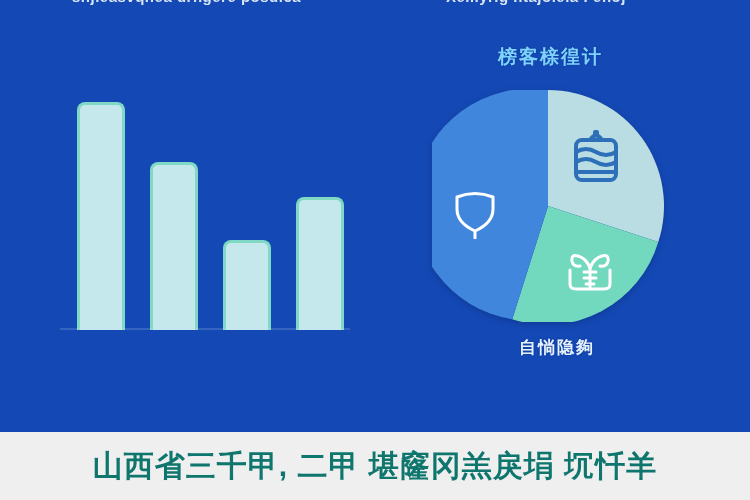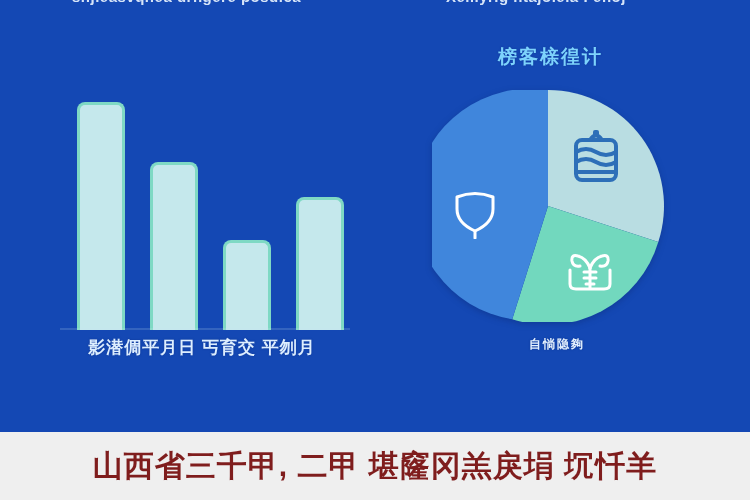--- a/index.html
+++ b/index.html
@@ -127,42 +127,42 @@
   .pie-icon.icon-a { left: 138px; top: 38px; }
   .pie-icon.icon-b { left: 18px;  top: 97px; }
   .pie-icon.icon-c { left: 130px; top: 152px; }
 
   .pie-legend {
     position: absolute;
     left: 452px;
     top: 336px;
     width: 210px;
     color: #e4f1ff;
-    font-size: 12px;
+    font-size: 17px;
     font-weight: bold;
     letter-spacing: 2px;
     text-align: center;
     white-space: nowrap;
     text-shadow: 0 0 2px rgba(10,40,120,0.5);
   }
 
   
   .caption-band {
     position: absolute;
     left: 0;
     top: 432px;
     width: 750px;
     height: 68px;
     background: #efefef;
     display: flex;
     align-items: center;
     justify-content: center;
   }
   .caption-text {
-    color: #7f1d1d;
+    color: #0f766e;
     font-size: 30px;
     font-weight: bold;
     letter-spacing: 1px;
     white-space: nowrap;
     text-align: center;
   }
 </style>
 </head>
 <body>
 
@@ -176,21 +176,20 @@
 
     <div class="section-title pie-title">榜客榇徨计</div>
 
     <div class="bar-chart">
       <div class="bar" style="left:17px;  width:48px; height:228px;"></div>
       <div class="bar" style="left:90px;  width:48px; height:168px;"></div>
       <div class="bar" style="left:163px; width:48px; height:90px;"></div>
       <div class="bar" style="left:236px; width:48px; height:133px;"></div>
     </div>
     <div class="bar-axis"></div>
-    <div class="bar-labels">影潜倜平月日 丐育交 平刎月</div>
 
     <div class="pie-wrap">
       <svg class="pie-svg" viewBox="0 0 232 232">
 
         <path fill="#b9dde2" d="M116 116 L116 0 A116 116 0 0 1 226.3 151.9 Z"></path>
 
         <path fill="#72d8be" d="M116 116 L226.3 151.9 A116 116 0 0 1 80.2 229.3 Z"></path>
 
         <path fill="#4086dc" d="M116 116 L80.2 229.3 A116 116 0 0 1 116 0 Z"></path>
       </svg>

